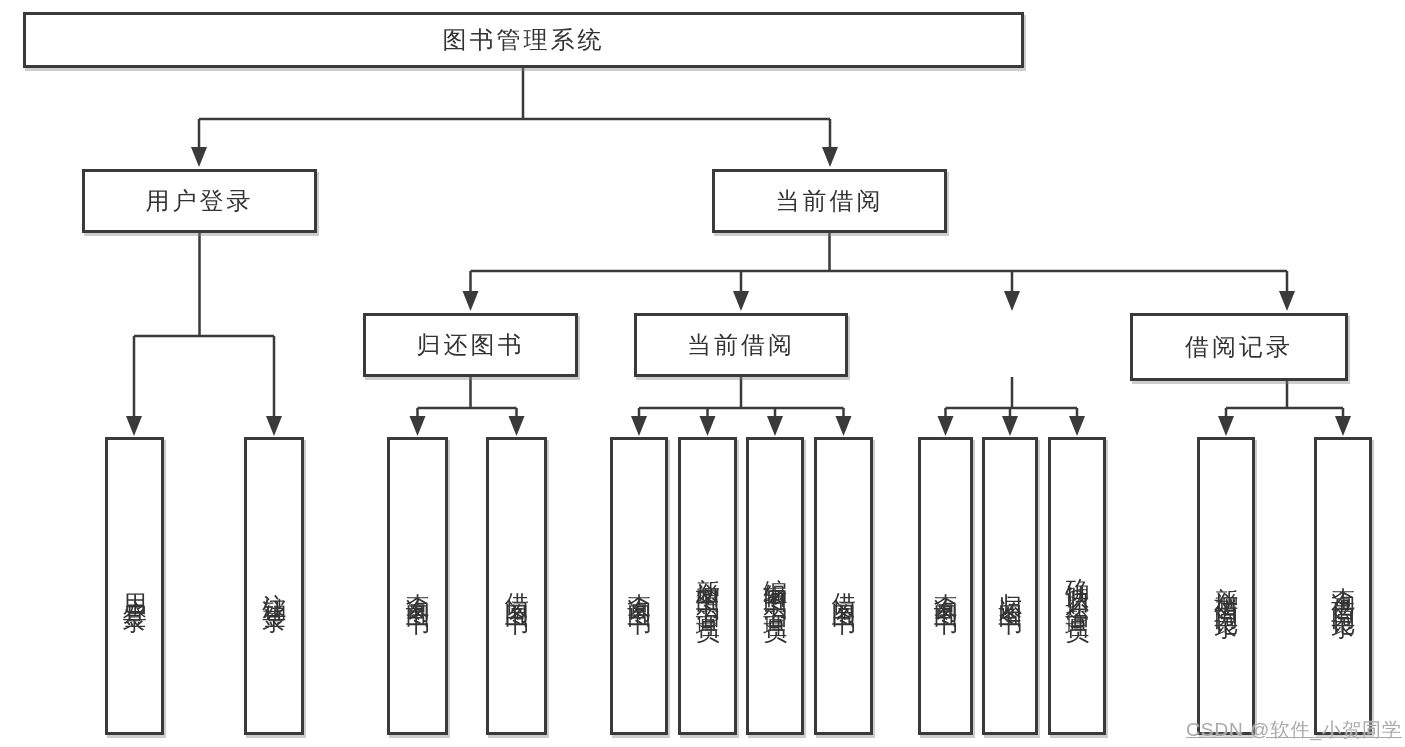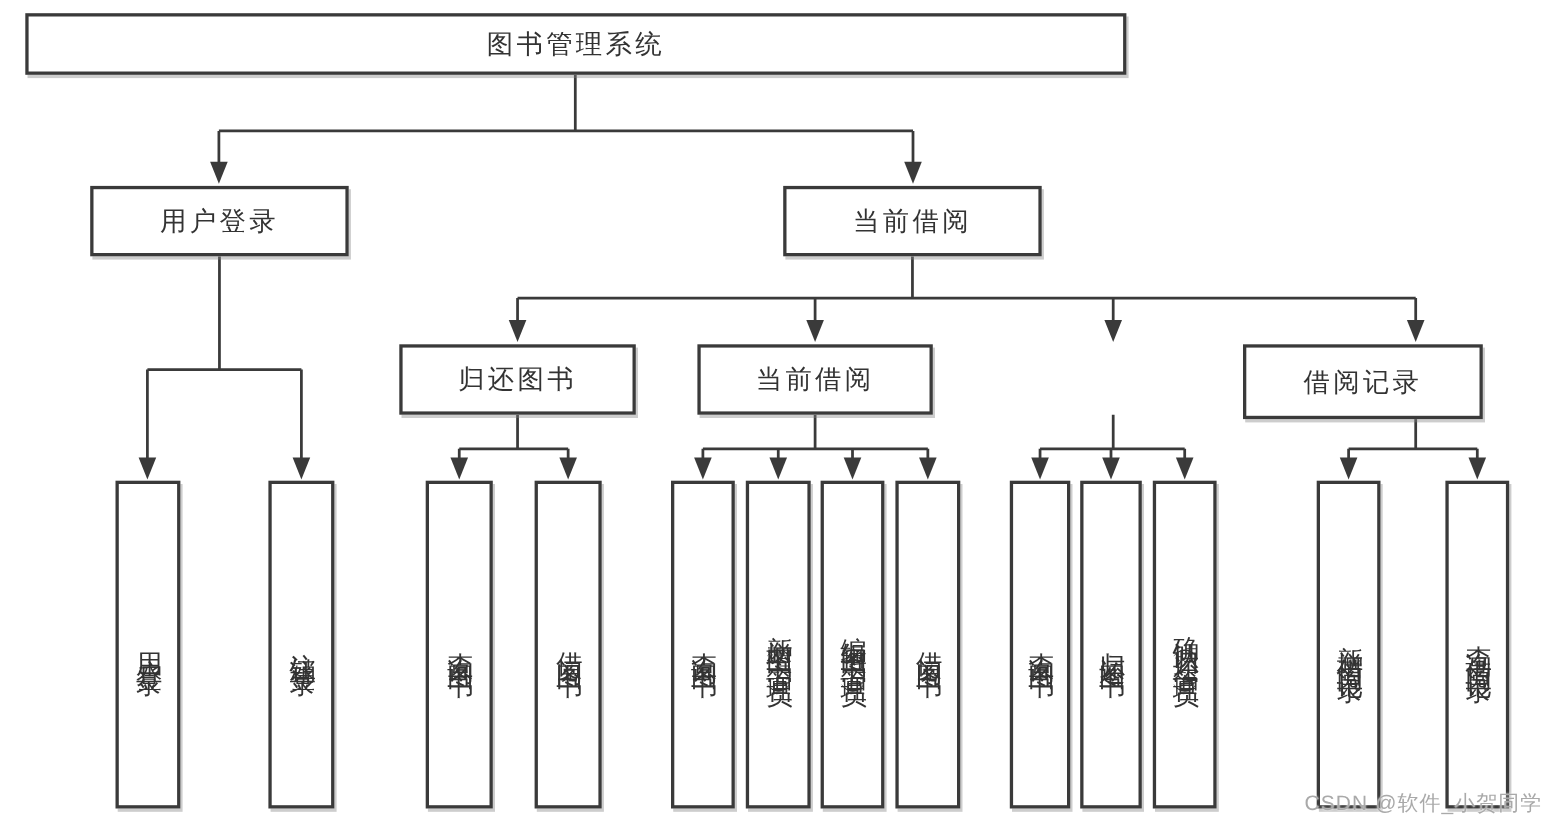--- a/index.html
+++ b/index.html
@@ -32,20 +32,21 @@
   }
   #watermark{
     position:absolute;
     left:1186px;top:717px;
     z-index:3;
     font-size:19px;
     color:#a9a9a9;
     letter-spacing:1px;
     white-space:nowrap;
     text-shadow:0 0 2px #ffffff;
+    text-decoration:underline;
   }
 </style>
 </head>
 <body>
 
 <div id="stage">
 
   <svg id="connectors" width="1405" height="747" viewBox="0 0 1405 747">
     <g stroke="#3a3a3a" stroke-width="2.5" fill="none">
 

